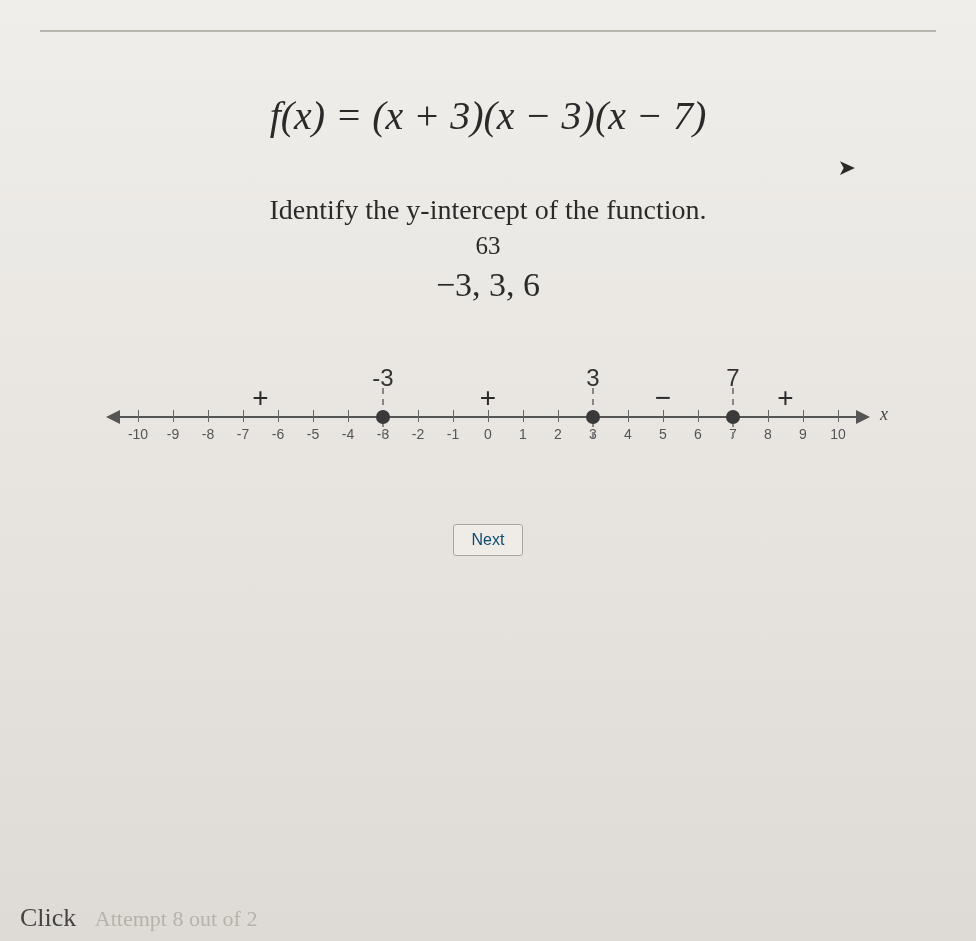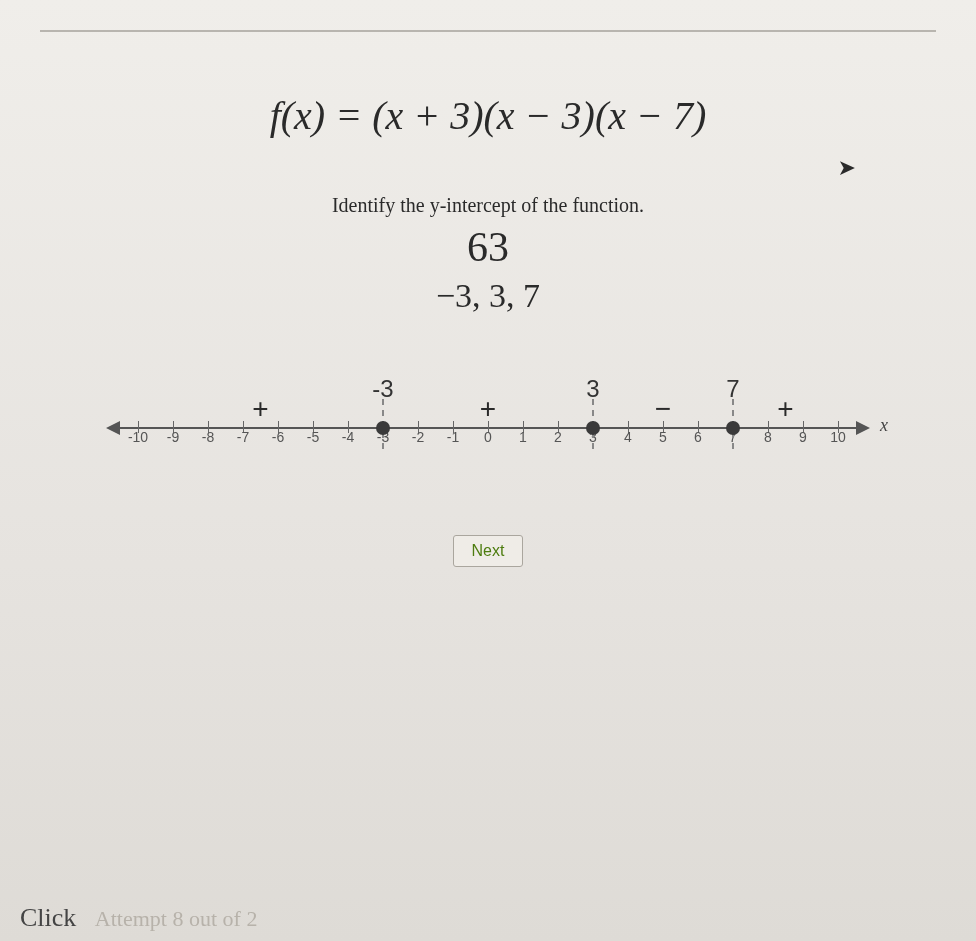--- a/index.html
+++ b/index.html
@@ -29,25 +29,25 @@
     margin-bottom: 10px;
   }
   .formula .fx { font-style: italic; }
   .cursor {
     position: absolute;
     top: 155px; right: 120px;
     font-size: 22px;
   }
   .block { text-align: center; }
   .prompt {
-    font-size: 20px;
+    font-size: 28px;
     margin-top: 55px;
   }
   .answer-val {
-    font-size: 42px;
+    font-size: 25px;
     margin-top: 6px;
   }
   .roots-prompt { margin-top: 55px; font-size: 32px; }
   .roots-val { font-size: 34px; margin-top: 6px; }
   .signtable-prompt { margin-top: 50px; font-size: 32px; padding: 0 10px; }
 
   
   .numline-wrap {
     margin: 50px auto 0 auto;
     width: 760px; height: 120px;
@@ -68,21 +68,21 @@
   .arrow-l { left: -2px; border-right: 14px solid #555; }
   .arrow-r { right: -2px; border-left: 14px solid #555; }
   .xlabel {
     position: absolute; right: -20px; top: 50px;
     font-style: italic; font-size: 18px; color: #444;
   }
   .tick {
     position: absolute; top: 56px; width: 1px; height: 12px; background: #666;
   }
   .ticklabel {
-    position: absolute; top: 64px; font-size: 14px; color: #555;
+    position: absolute; top: 72px; font-size: 14px; color: #555;
     transform: translateX(-50%);
     font-family: Arial, sans-serif;
   }
   .rootdot {
     position: absolute; top: 56px; width: 14px; height: 14px;
     background: #3a3a3a; border-radius: 50%;
     transform: translate(-50%, 0);
   }
   .rootlabel {
     position: absolute; top: 10px; font-size: 24px; color: #333;
@@ -103,21 +103,21 @@
 
   .next-btn {
     display: block;
     margin: 50px auto 0 auto;
     padding: 6px 18px;
     font-size: 16px;
     font-family: Arial, sans-serif;
     background: #efece7;
     border: 1px solid #aaa69e;
     border-radius: 3px;
-    color: #4d7c0f;
+    color: #0c4a6e;
     cursor: pointer;
   }
   .footer {
     position: absolute;
     left: 20px; bottom: 8px;
     font-size: 26px;
     color: #444;
   }
   .footer .att { color: #b7b2aa; font-size: 22px; margin-left: 12px; }
 </style>
@@ -128,21 +128,21 @@
   <div class="topline"></div>
 
   <div class="formula">
     <span class="fx">f(x) = (x + 3)(x − 3)(x − 7)</span>
   </div>
   <span class="cursor">➤</span>
 
   <div class="block prompt">Identify the y-intercept of the function.</div>
   <div class="block answer-val">63</div>
 
-  <div class="block roots-val">−3, 3, 7</div>
+  <div class="block roots-val">−3, 3, 6</div>
 
 
   <div class="numline-wrap">
     <div class="axis"></div>
     <div class="arrow-l"></div>
     <div class="arrow-r"></div>
     <span class="xlabel">x</span>
     <div id="ticks">
         <div class="tick" style="left: 30px;"></div>
         <div class="ticklabel" style="left: 30px;">-10</div>

